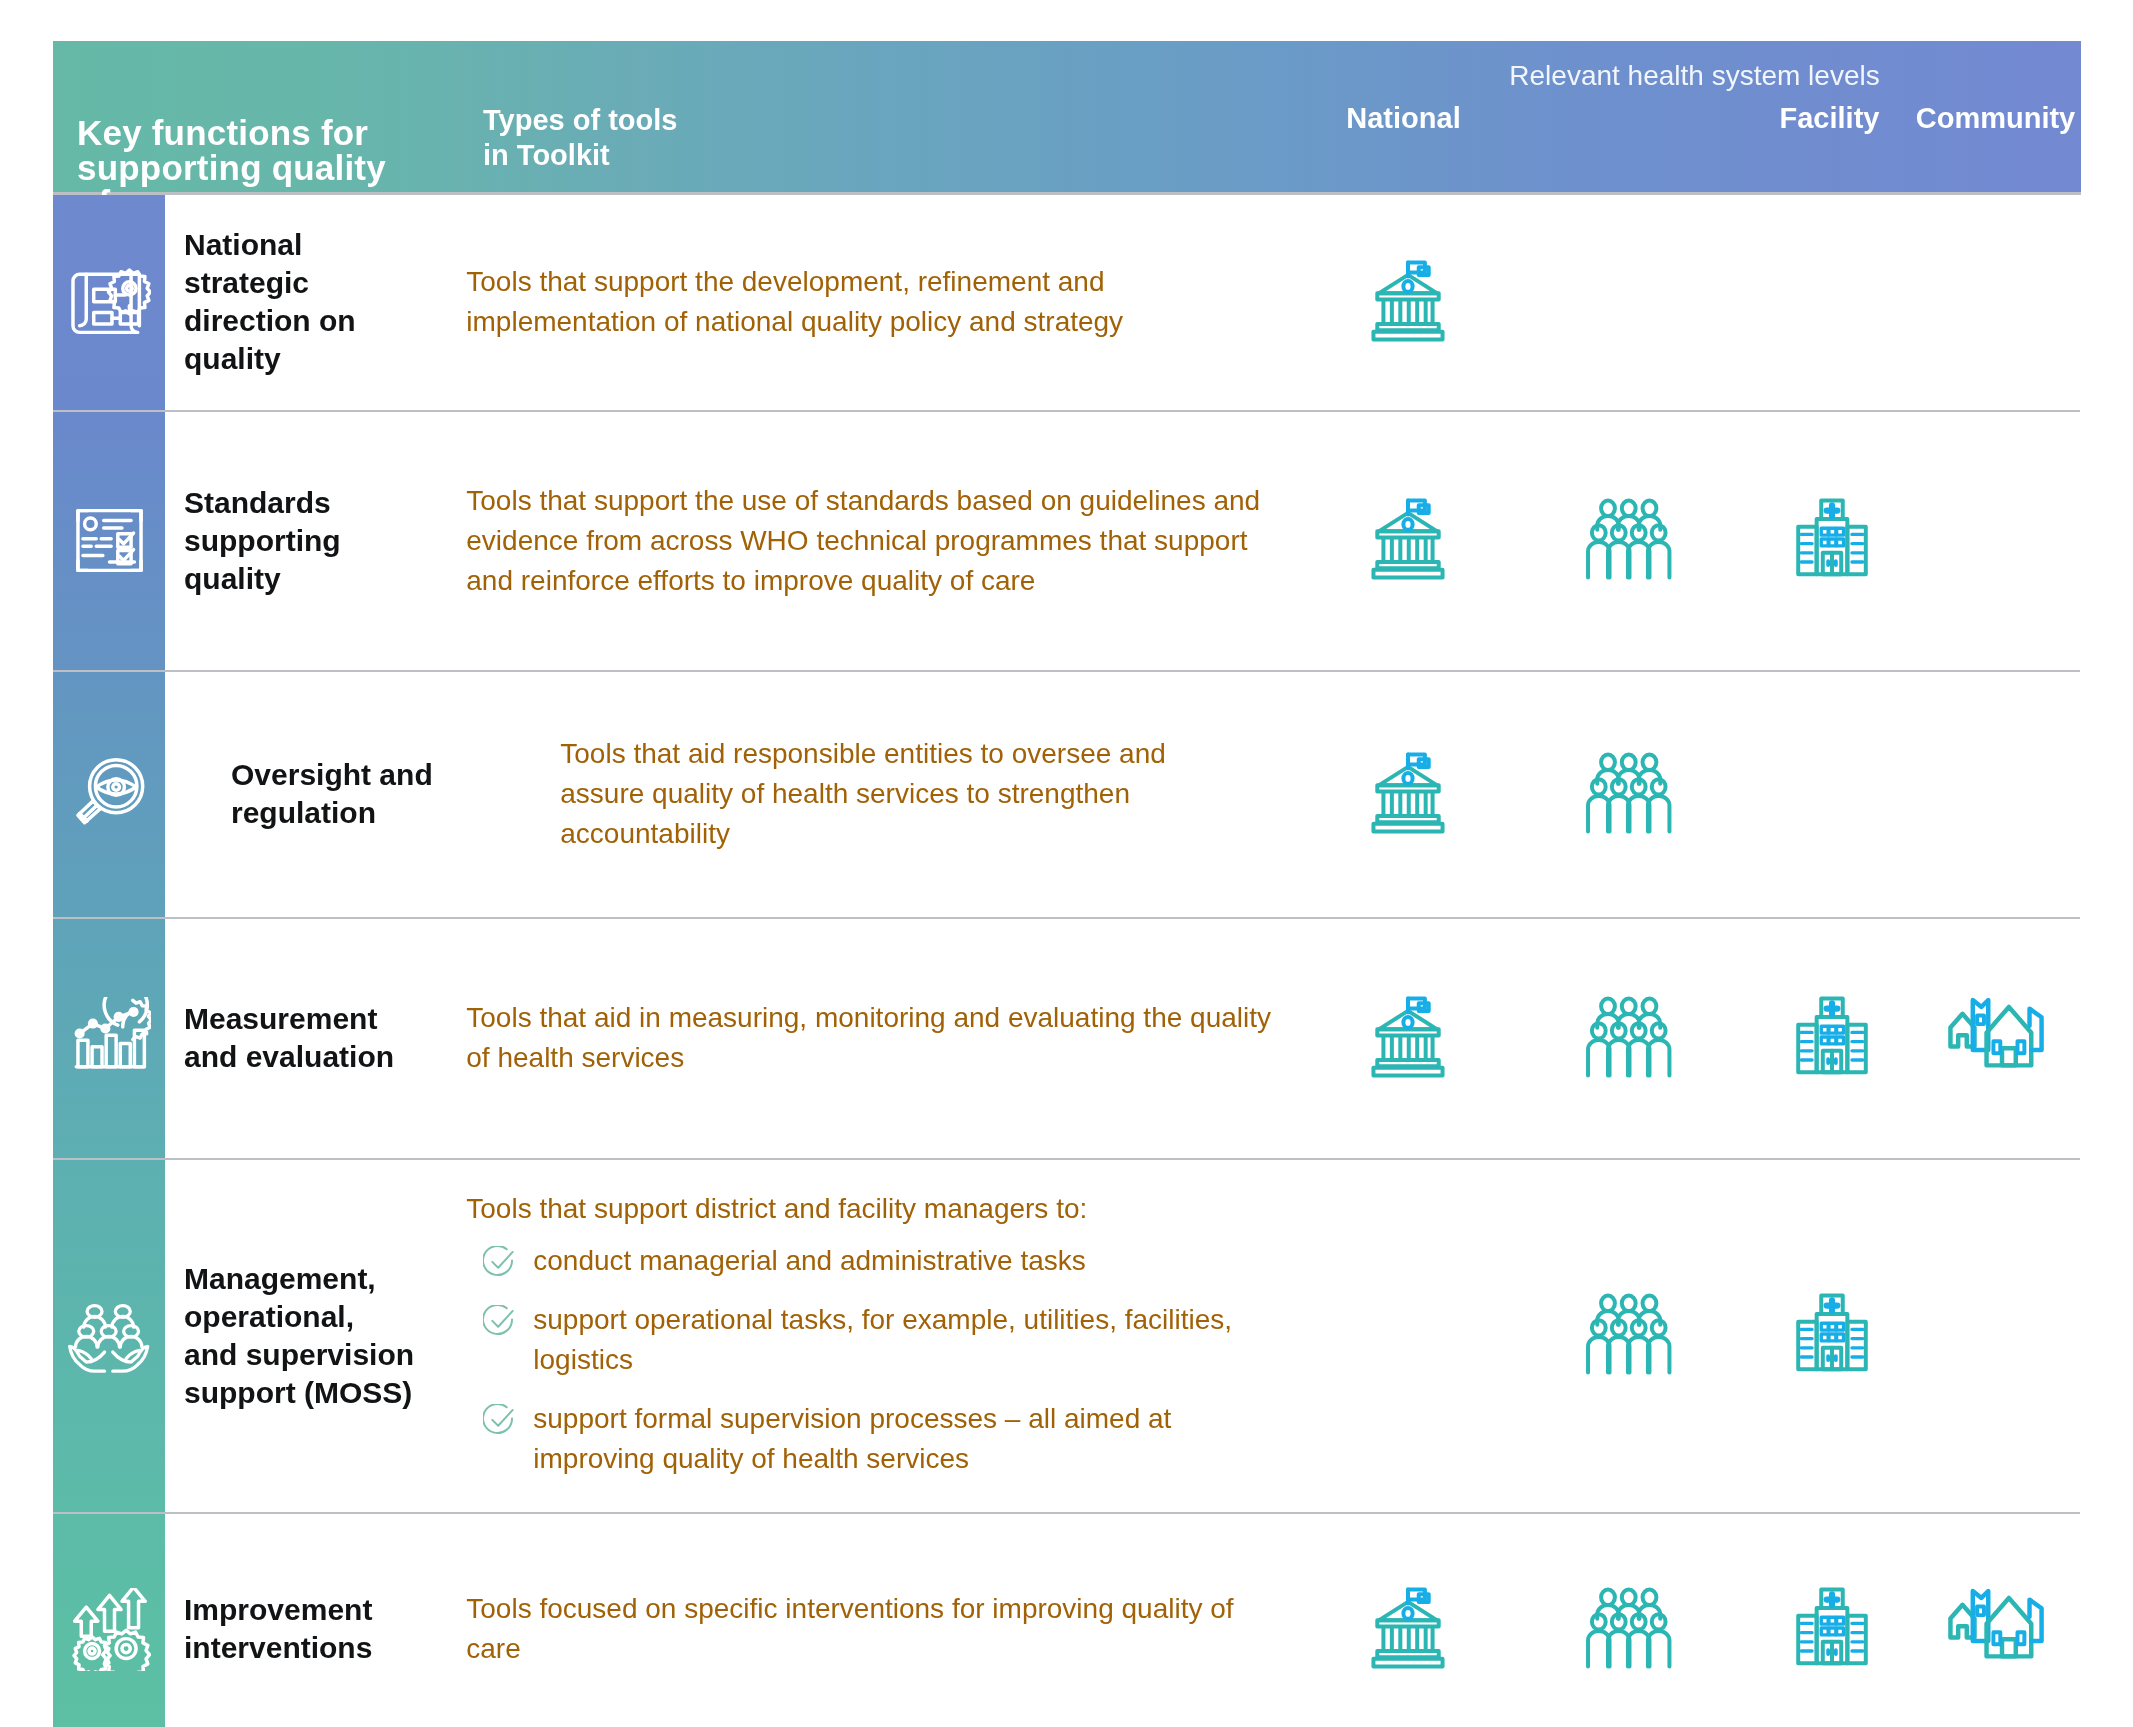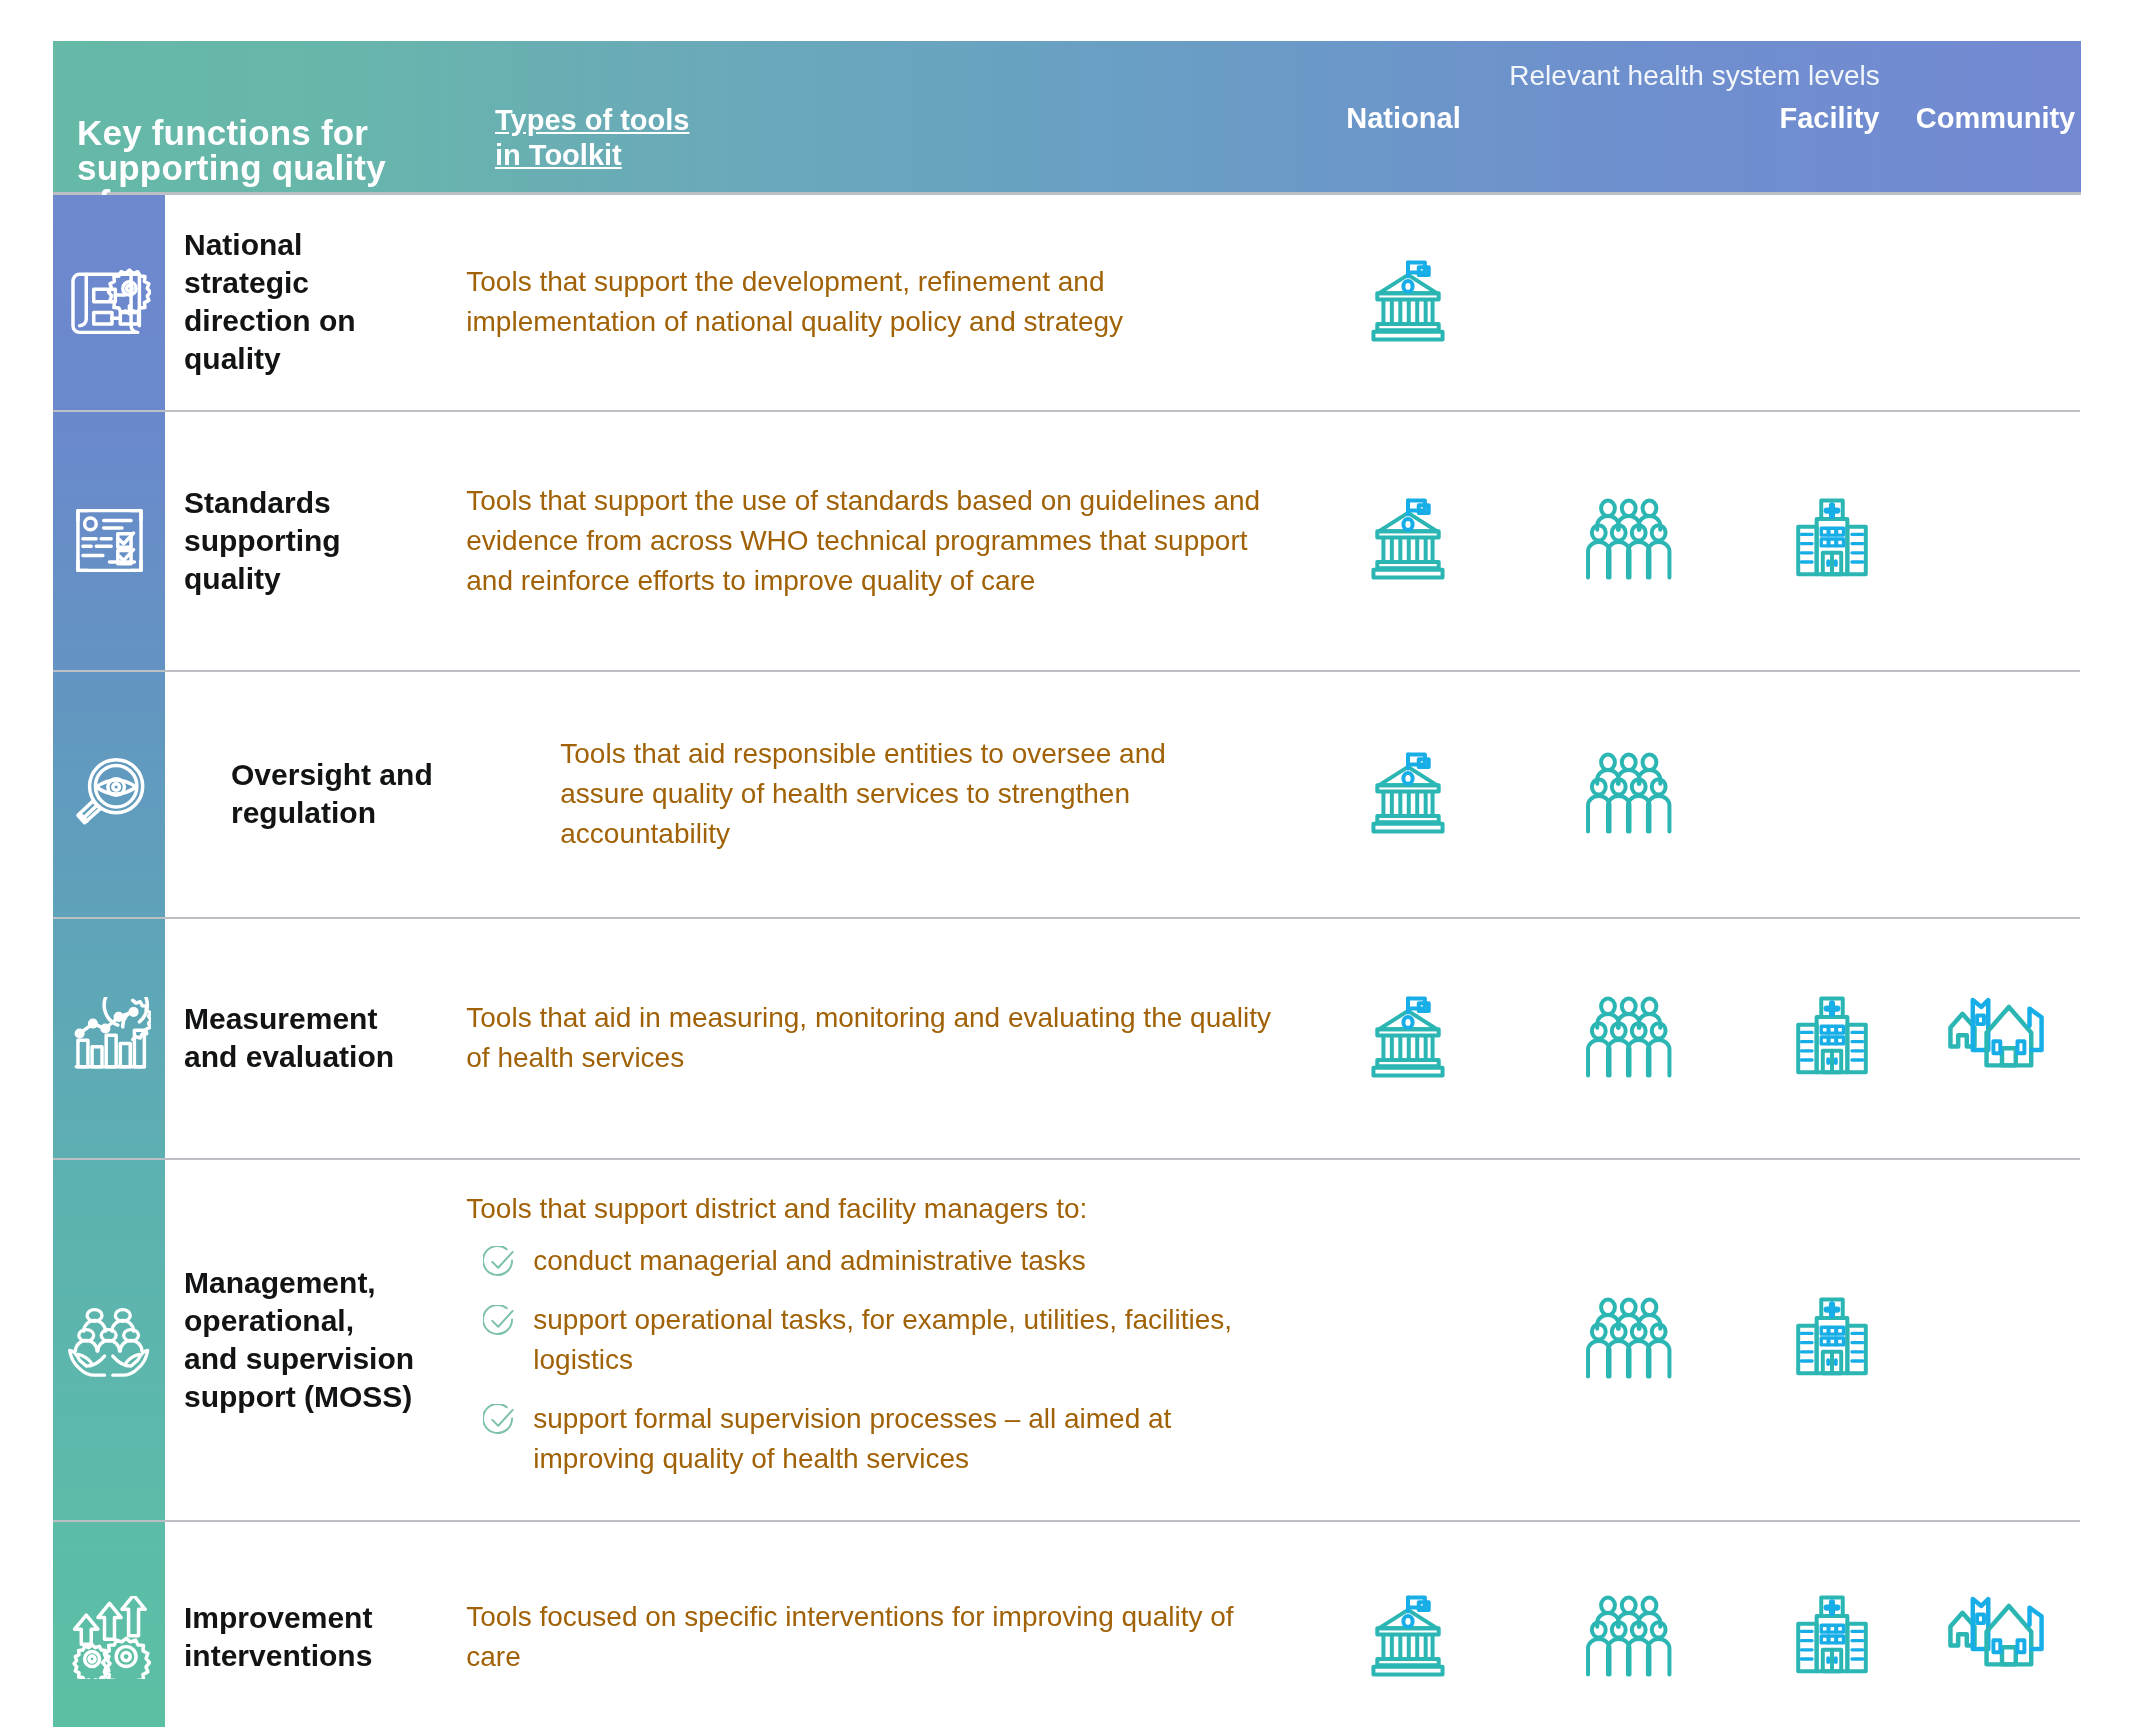--- a/index.html
+++ b/index.html
@@ -25,21 +25,21 @@
   .hdr-inner{
     position:relative;
     width:2027px;height:151px;
   }
   .hdr-cell{
     position:absolute;
     color:#ffffff;
     font-weight:bold;
   }
   #h-keyfunc{ left:24px; top:34px; width:404px; font-size:35px; line-height:35px; letter-spacing:0.2px;margin-top:40px;}
-  #h-types  { left:442px; top:62px; width:361px; font-size:29px; line-height:35px;text-decoration:underline;}
+  #h-types  { left:430px; top:62px; width:361px; font-size:29px; line-height:35px;}
   #h-levels-title{
     left:1256px; top:19px; width:771px;
     text-align:center; font-weight:normal; font-size:28px;
     color:#f2f6fb;
   }
   .lvl{
     position:absolute; top:60px;
     text-align:center; font-size:29px; line-height:35px;
     color:#ffffff; font-weight:bold;
   }
@@ -84,21 +84,21 @@
     font-size:28px;line-height:40px;color:#a16207;
   }
   .desc .lead{ margin:0; }
 
   .bullets{ margin:12px 0 0 0; padding:0; list-style:none; }
   .bullets li{
     position:relative;
     padding-left:67px;
     margin-bottom:19px;
   }
-  .bullets li:last-child{ margin-bottom:12px; }
+  .bullets li:last-child{ margin-bottom:4px; }
   .bullets .chk{
     position:absolute;left:17px;top:5.2px;
     width:33px;height:33px;
   }
 
   .levels{
     flex:0 0 771px;
     display:flex;
     align-items:center;
   }

